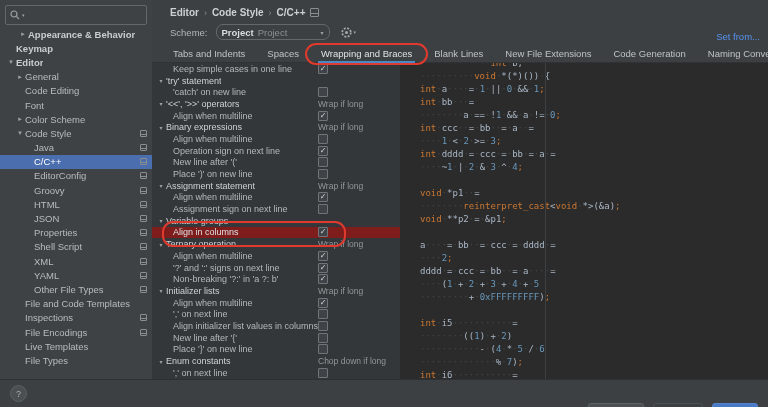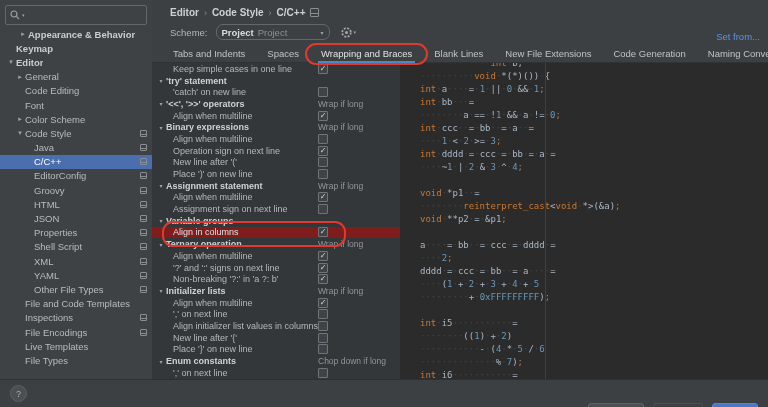--- a/index.html
+++ b/index.html
@@ -35,21 +35,21 @@
   .tab{padding:0 11px;font-size:9.5px;color:#c0c3c6;position:relative;display:flex;align-items:center;white-space:nowrap;cursor:default;}
   .tab.active{color:#e0e2e4;}
   .tab.active::after{content:"";position:absolute;left:8px;right:8px;bottom:-1px;height:2px;background:#4a88c8;}
   .tab-ellipse{position:absolute;left:-5px;right:-5px;top:-1px;bottom:-3px;border:2.5px solid #e03a2e;border-radius:12px;pointer-events:none;z-index:6;}
   
   .list{position:absolute;left:152px;top:63px;width:248px;height:316px;background:#34373a;overflow:hidden;}
   .set-row{position:relative;display:flex;align-items:center;height:11.7px;font-size:9px;white-space:nowrap;cursor:default;}
   .set-row.sel{background:#7f1d1d;}
   .set-chev{width:10px;flex:none;margin-left:4px;text-align:center;font-size:6px;color:#9da1a4;}
   .set-lbl{overflow:hidden;}
-  .set-row.section .set-lbl{font-weight:bold;color:#ced2d5;}
+  .set-row.section .set-lbl{font-weight:normal;color:#ced2d5;}
   .set-row.child .set-lbl{margin-left:21px;color:#b4b8bb;}
   .set-row.sel .set-lbl{color:#dde1e4;}
   .set-right{width:82px;flex:none;margin-left:auto;display:flex;align-items:center;}
   .cb{width:8px;height:8px;flex:none;border:1px solid #70757a;background:#3f4347;border-radius:1px;font-size:8px;line-height:7px;color:#d4d8db;text-align:center;box-sizing:content-box;}
   .wrapval{font-size:8.5px;color:#90969b;}
   .row-ellipse{position:absolute;left:10px;width:180px;top:-6px;height:22px;border:2.5px solid #e03a2e;border-radius:11px;z-index:5;pointer-events:none;}
   
   .code{position:absolute;left:400px;top:63px;right:0;height:372px;background:#2b2b2b;overflow:hidden;font-family:"DejaVu Sans Mono","Liberation Mono",monospace;font-size:9px;line-height:13px;}
   .code-inner{margin-top:-6px;padding-left:20px;white-space:pre;}
   .guide{position:absolute;left:145px;top:0;bottom:0;width:1px;background:#3d4042;}

